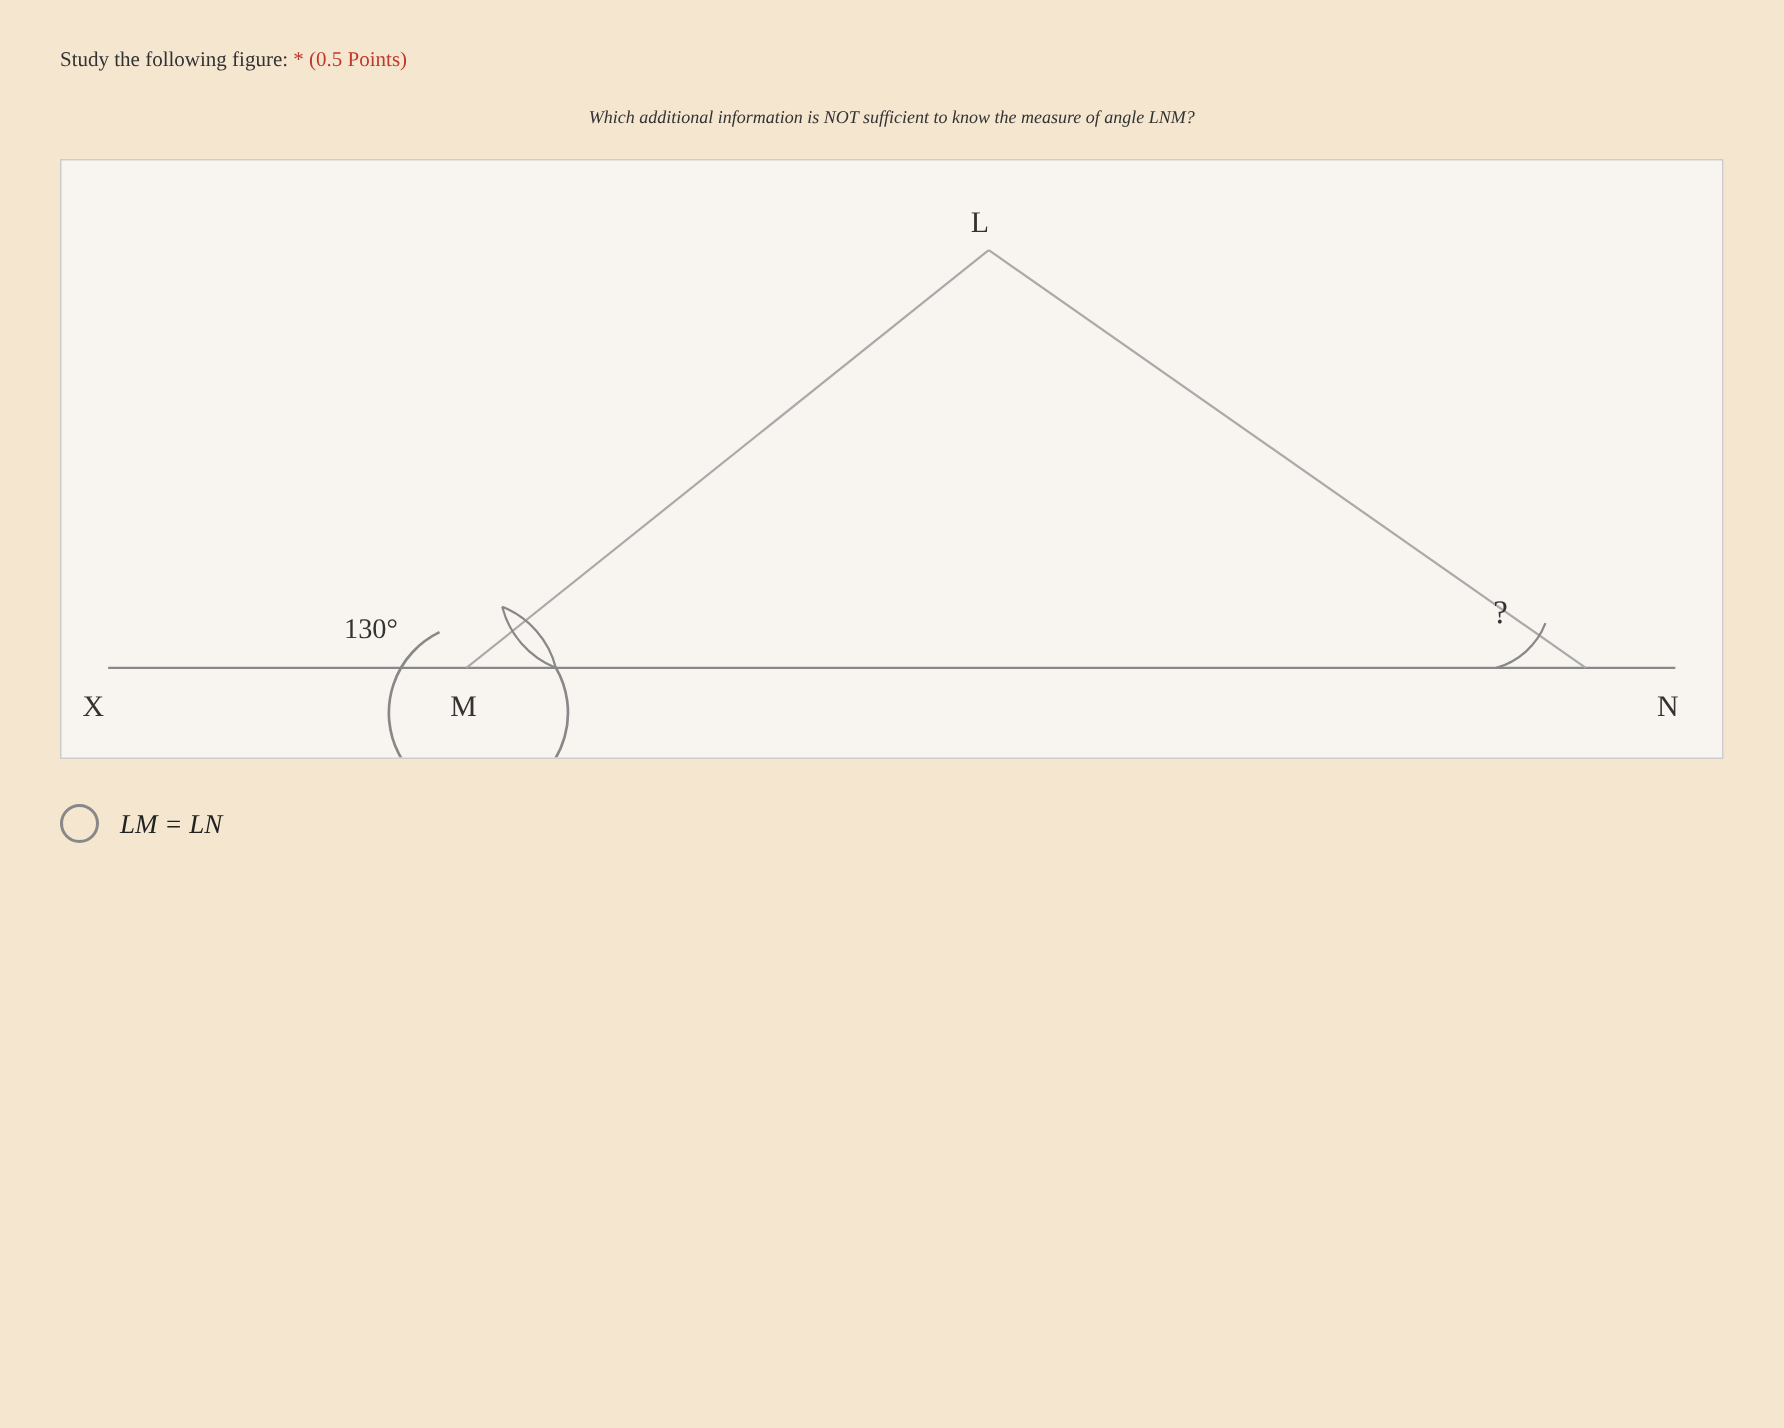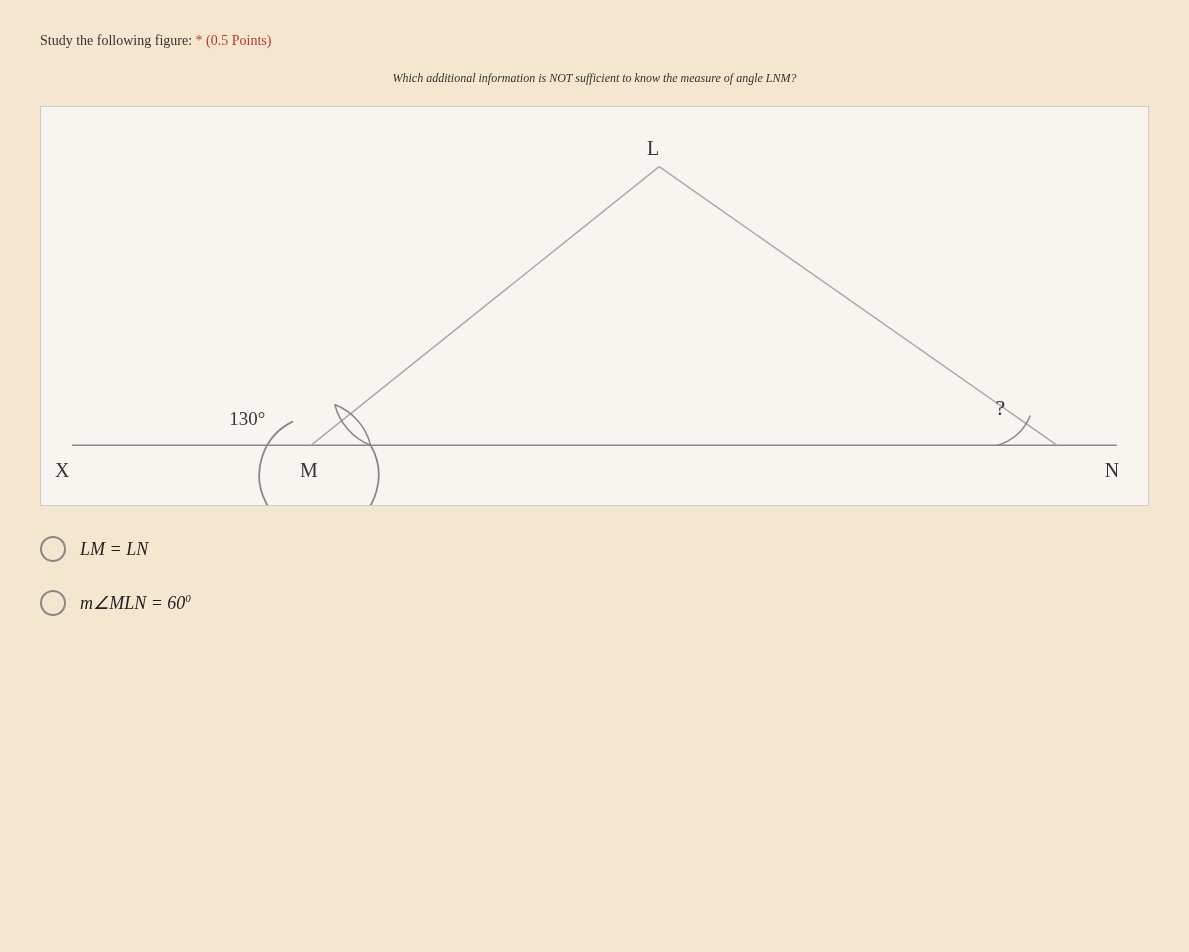--- a/index.html
+++ b/index.html
@@ -136,22 +136,16 @@
 
   <div class="options-container">
 
     <div class="option-item">
       <div class="radio-circle"></div>
       <span class="option-label">
         <i>LM</i> = <i>LN</i>
       </span>
     </div>
 
-    <div class="option-item">
-      <div class="radio-circle"></div>
-      <span class="option-label">
-        <i>m∠MLN</i> = 60<sup>0</sup>
-      </span>
-    </div>
 
 
   </div>
 </div>
 
 </body></html>

